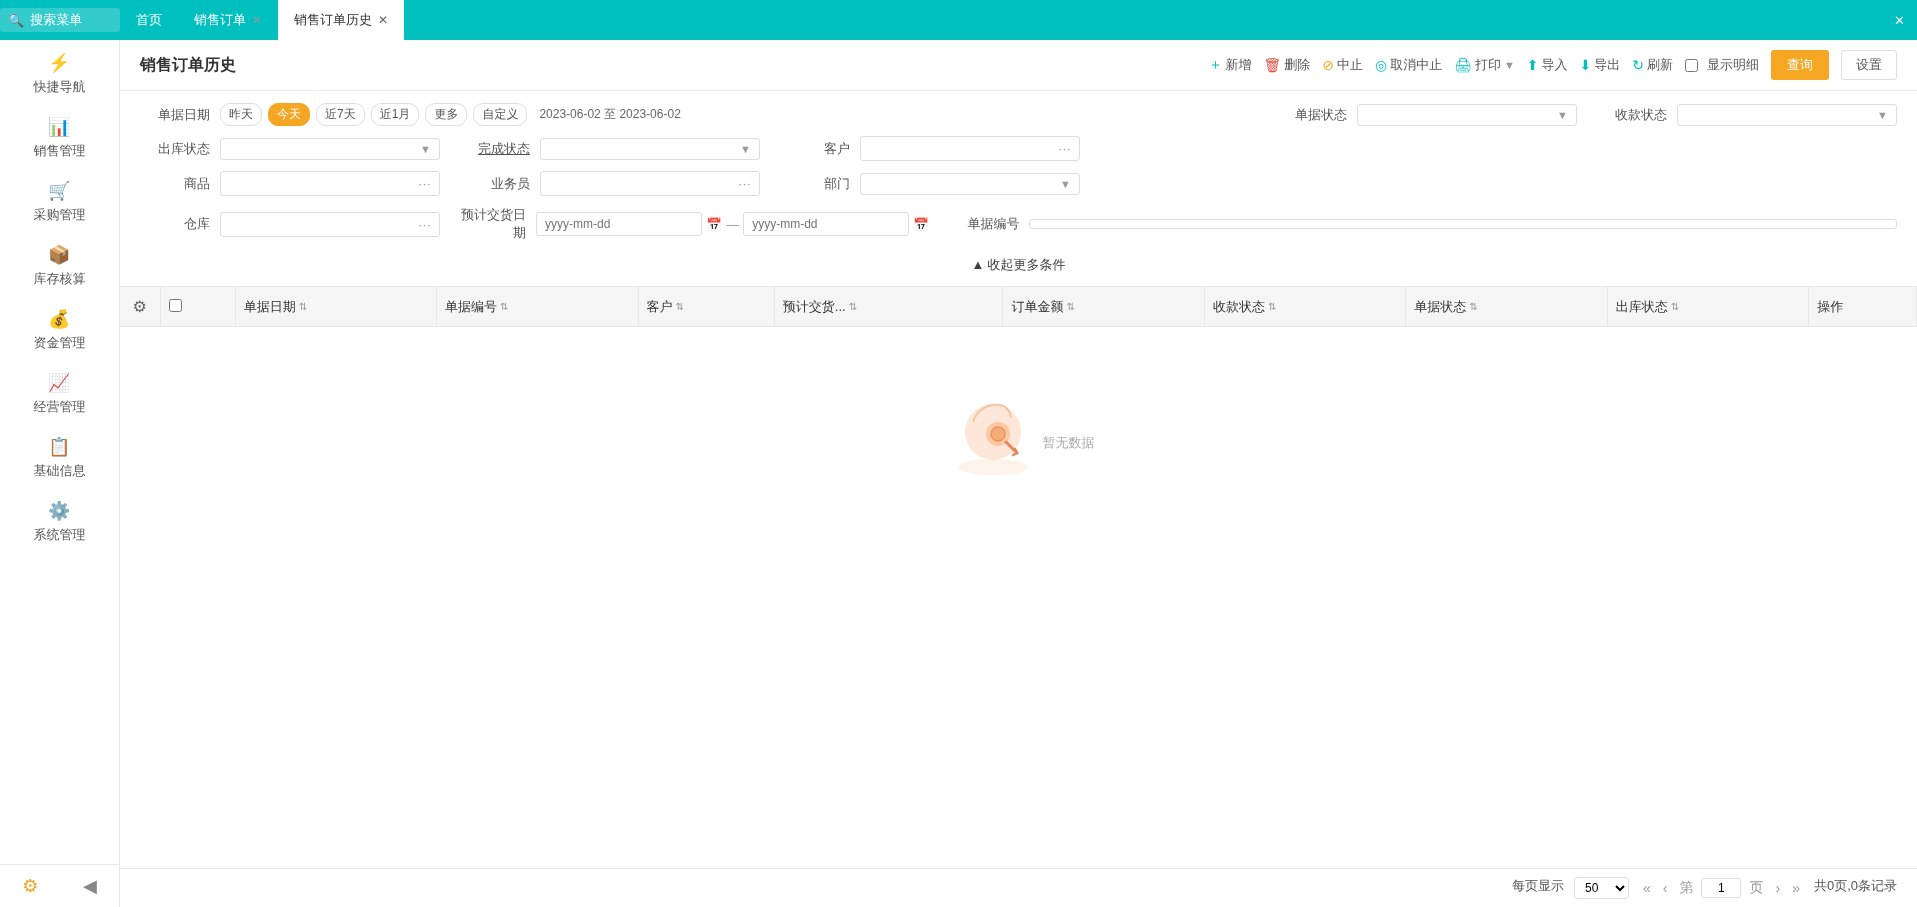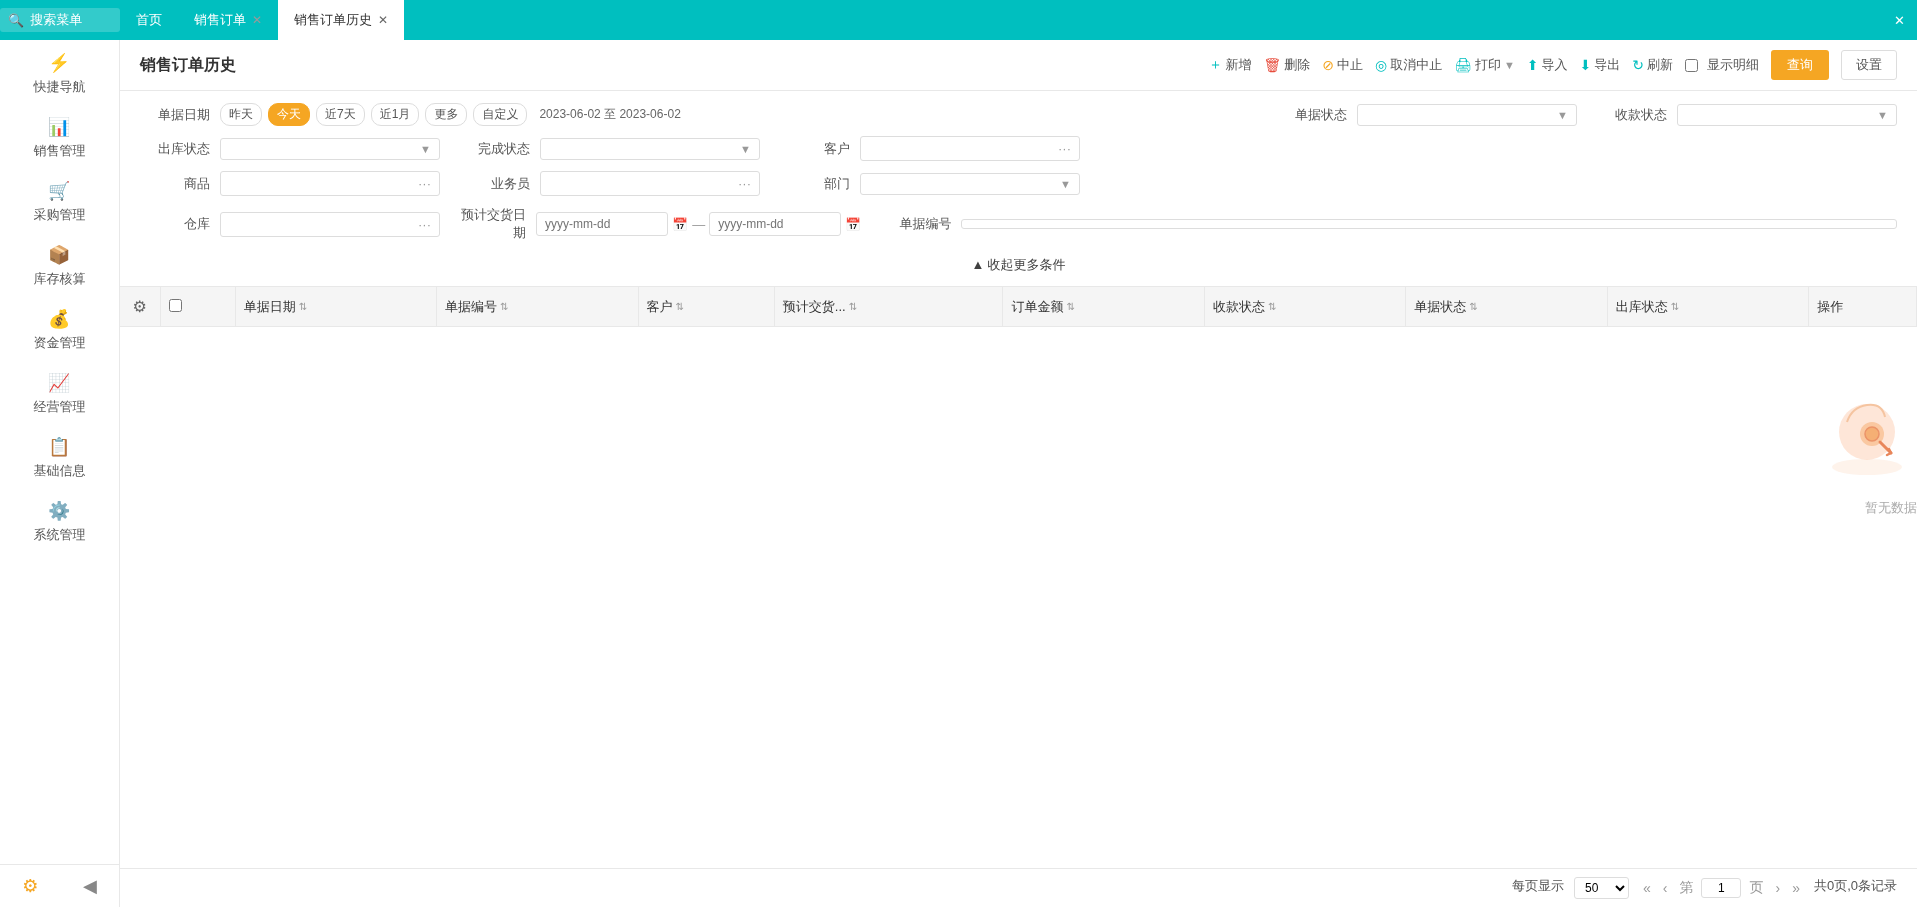--- a/index.html
+++ b/index.html
@@ -210,21 +210,21 @@
       align-items: center;
       justify-content: flex-end;
       color: #999;
     }
     .filter-input {
       border: 1px solid #ddd;
       border-radius: 3px;
       padding: 4px 8px;
       font-size: 12px;
       color: #999;
-      width: 132px;
+      width: 166px;
     }
     .collapse-row {
       text-align: center;
       color: #404040;
       font-size: 12px;
       cursor: pointer;
       padding-top: 4px;
     }
     .calendar-icon { color: #f5a623; cursor: pointer; }
 
@@ -251,22 +251,22 @@
       white-space: nowrap;
       border-right: 1px solid #e8e8e8;
       font-size: 13px;
     }
     th:first-child { width: 40px; text-align: center; }
     th .sort-icon { color: #999; font-size: 10px; }
     .th-inner { display: flex; align-items: center; gap: 3px; }
     .settings-icon { font-size: 16px; color: #666; cursor: pointer; }
     .empty-area {
       display: flex;
-      flex-direction: column;
-      align-items: flex-end;
+      flex-direction: row;
+      align-items: center;
       justify-content: center;
       padding: 60px 0;
     }
     .empty-img {
       width: 100px;
       height: 100px;
       margin-bottom: 12px;
     }
     .empty-text { color: #aaa; font-size: 13px; }
 
@@ -442,21 +442,21 @@
           <span class="arrow">▼</span>
         </div>
       </div>
 
       <div class="filter-row">
         <span class="filter-label">出库状态</span>
         <div class="filter-select" style="min-width:220px;">
           <span></span>
           <span class="arrow">▼</span>
         </div>
-        <span class="filter-label" style="margin-left:20px;">完成状态</span>
+        <span class="filter-label" style="margin-left:20px;text-decoration:underline;">完成状态</span>
         <div class="filter-select" style="min-width:220px;">
           <span></span>
           <span class="arrow">▼</span>
         </div>
         <span class="filter-label" style="margin-left:20px;">客户</span>
         <div class="filter-ellipsis" style="min-width:220px;">
           <span>···</span>
         </div>
       </div>
 

